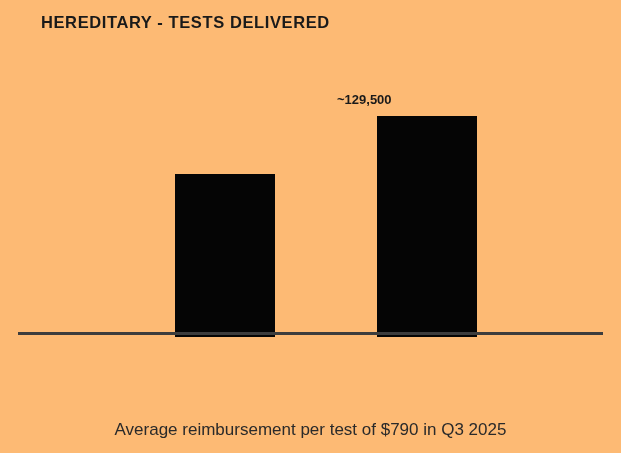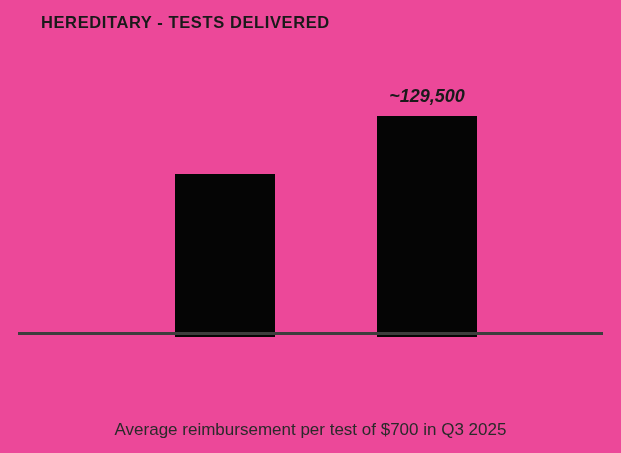--- a/index.html
+++ b/index.html
@@ -10,21 +10,21 @@
     width: 621px;
     height: 453px;
     background: #f7f8fa;
     font-family: "Liberation Sans", sans-serif;
     overflow: hidden;
   }
   .slide {
     position: relative;
     width: 621px;
     height: 453px;
-    background: #ec4899;
+    background: #fdba74;
     box-sizing: border-box;
   }
   .chart-title {
     position: absolute;
     left: 41px;
     top: 13px;
     font-size: 16.5px;
     font-weight: bold;
     letter-spacing: 0.6px;
     color: #1a1a1a;
@@ -52,27 +52,26 @@
   }
   .bar-wrap {
     position: absolute;
     bottom: 0;
     width: 100px;
     height: 285px;
   }
   .bar-value {
     position: absolute;
     width: 180px;
-    text-align: center;
+    text-align: left;
     left: -40px;
-    font-size: 18px;
+    font-size: 13px;
     font-weight: bold;
     color: #1a1a1a;
     white-space: nowrap;
-    font-style: italic;
   }
   .cat-label {
     position: absolute;
     top: 352px;
     width: 180px;
     text-align: center;
     font-size: 13.5px;
     font-weight: bold;
     color: #1a1a1a;
     letter-spacing: 0.3px;
@@ -104,15 +103,15 @@
       <div class="bar" style="left:0; width:100px; height:221px;"></div>
       <div class="bar-value" style="bottom:230px;">~129,500</div>
     </div>
 
   </div>
 
   <div class="baseline"></div>
 
 
 
-  <div class="footnote">Average reimbursement per test of $700 in Q3 2025</div>
+  <div class="footnote">Average reimbursement per test of $790 in Q3 2025</div>
 
 </div>
 
 </body></html>

